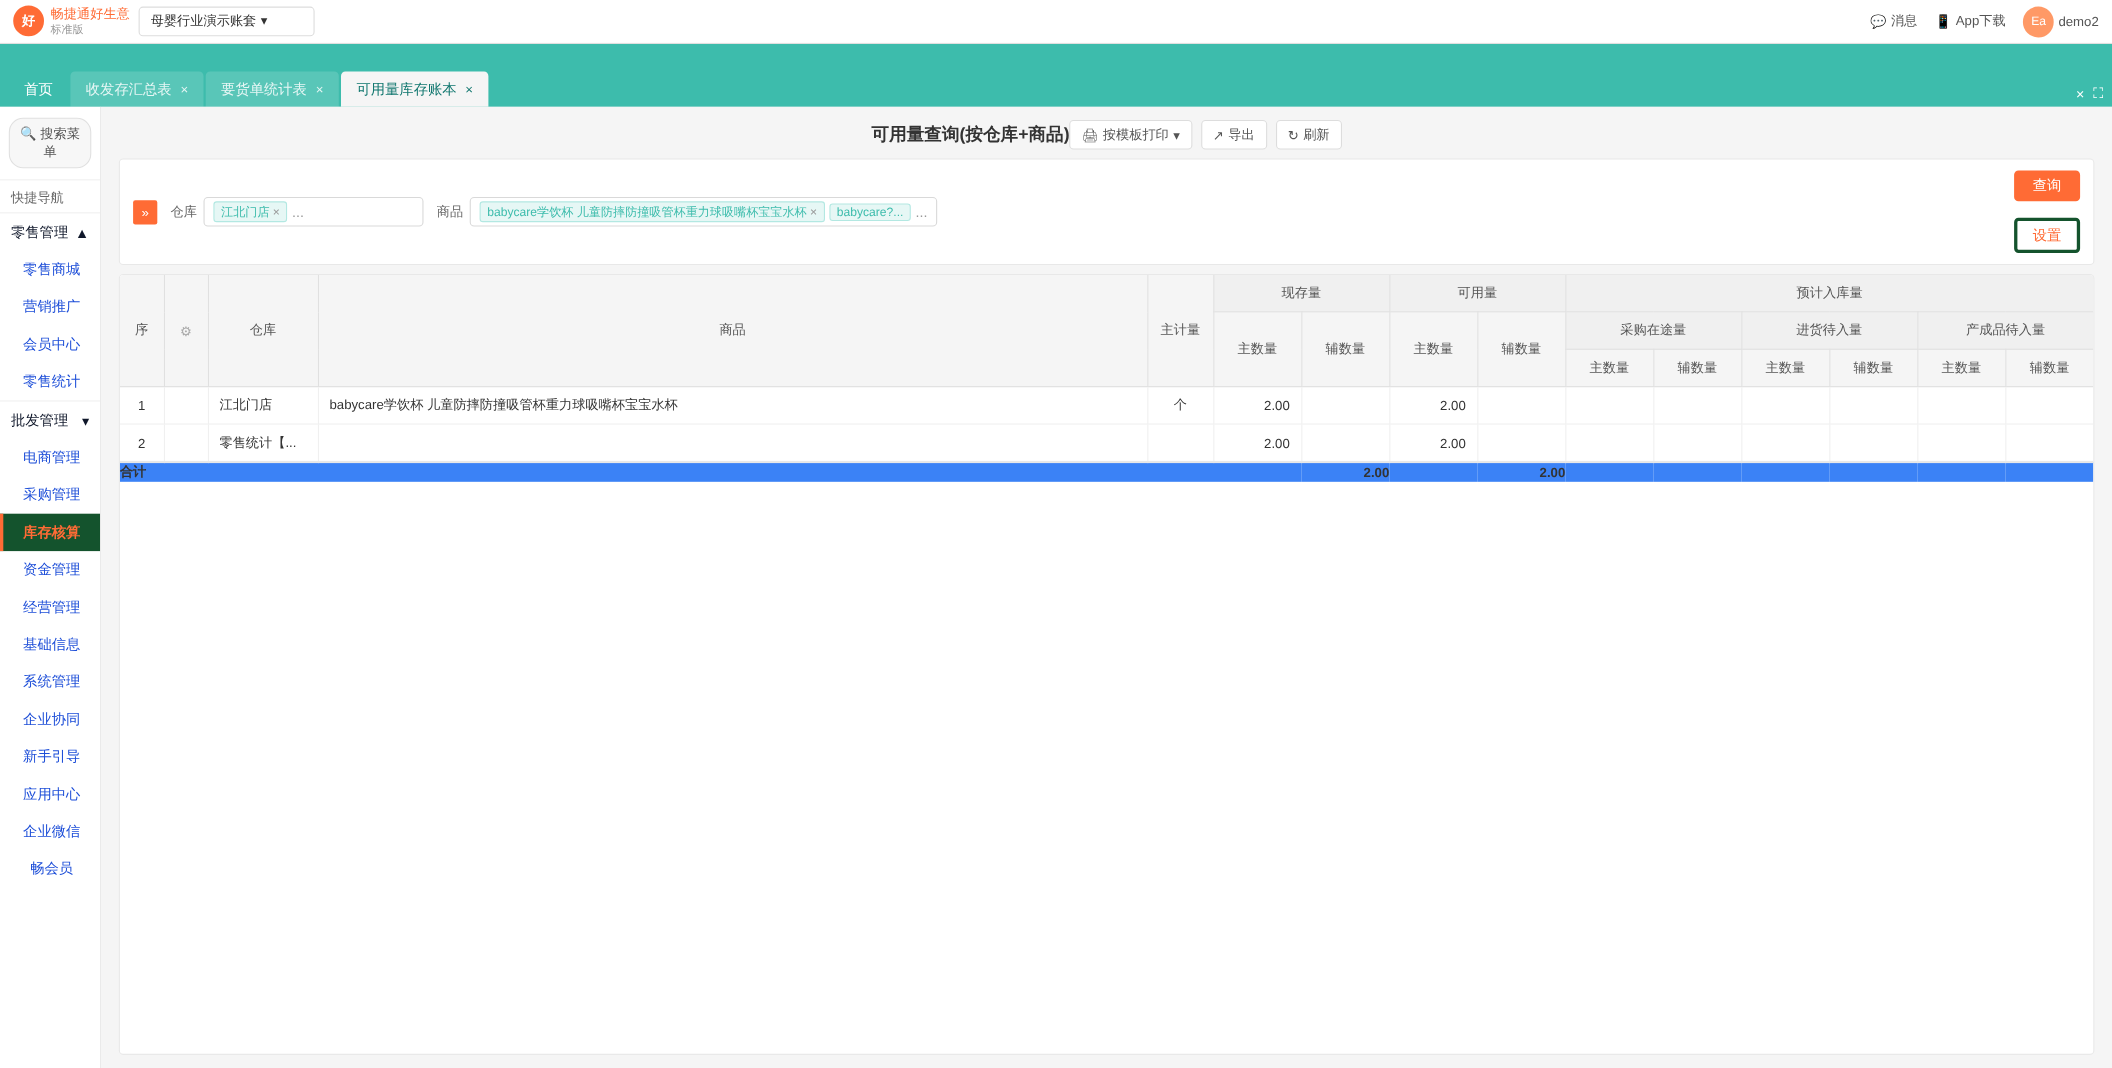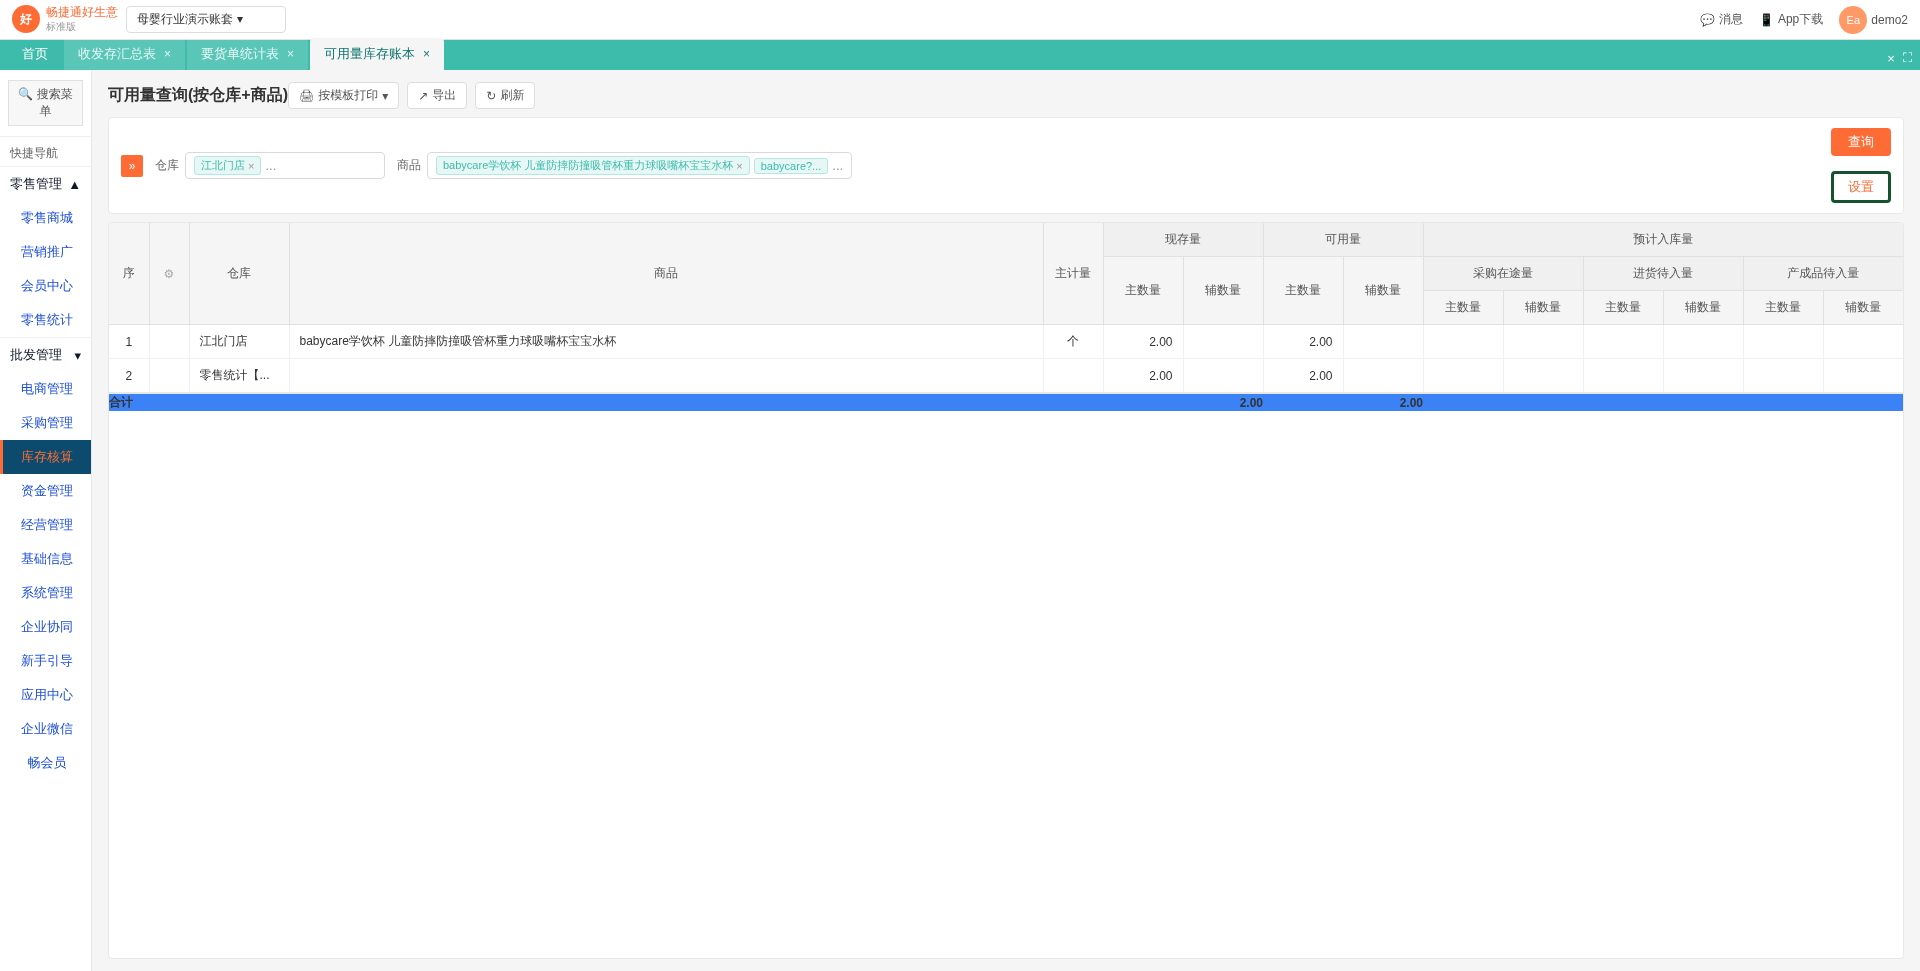--- a/index.html
+++ b/index.html
@@ -11,45 +11,45 @@
     .logo-area { display: flex; align-items: center; gap: 6px; }
     .logo-icon { width: 28px; height: 28px; background: #ff6b35; border-radius: 50%; display: flex; align-items: center; justify-content: center; color: white; font-size: 12px; font-weight: bold; }
     .logo-text { font-size: 12px; color: #ff6b35; line-height: 1.2; }
     .logo-sub { font-size: 10px; color: #999; }
     .org-selector { display: flex; align-items: center; gap: 4px; padding: 4px 10px; border: 1px solid #ddd; border-radius: 4px; background: #fff; cursor: pointer; font-size: 12px; color: #333; min-width: 160px; }
     .top-bar-right { display: flex; align-items: center; gap: 16px; }
     .top-right-item { display: flex; align-items: center; gap: 4px; cursor: pointer; color: #555; font-size: 12px; }
     .avatar { width: 28px; height: 28px; border-radius: 50%; background: #ff9966; display: flex; align-items: center; justify-content: center; color: white; font-size: 11px; }
 
     
-    .tab-bar { height: 30px; background: #3dbcac; display: flex; align-items: flex-end; padding: 0 8px; flex-shrink: 0; }
+    .tab-bar { height: 57px; background: #3dbcac; display: flex; align-items: flex-end; padding: 0 8px; flex-shrink: 0; }
     .tab { height: 32px; padding: 0 14px; display: flex; align-items: center; gap: 6px; border-radius: 4px 4px 0 0; cursor: pointer; font-size: 13px; color: rgba(255,255,255,0.85); background: rgba(255,255,255,0.15); margin-right: 2px; }
     .tab.active { background: #f5f5f5; color: #0f766e; }
     .tab-close { font-size: 12px; color: inherit; cursor: pointer; margin-left: 2px; }
     .tab-home { background: transparent; color: white; }
     .tab-spacer { flex: 1; }
     .tab-window-controls { display: flex; gap: 8px; align-items: center; color: white; padding-bottom: 4px; }
 
     
     .main-layout { display: flex; flex: 1; overflow: hidden; }
 
     
     .sidebar { width: 92px; background: #fff; border-right: 1px solid #e8e8e8; display: flex; flex-direction: column; flex-shrink: 0; overflow-y: auto; }
     .sidebar-search { padding: 10px 8px; border-bottom: 1px solid #f0f0f0; }
-    .sidebar-search-btn { width: 100%; padding: 5px; background: #f7f7f7; border: 1px solid #e0e0e0; border-radius: 0; text-align: center; cursor: pointer; font-size: 12px; color: #555; }
+    .sidebar-search-btn { width: 100%; padding: 5px; background: #f7f7f7; border: 1px solid #e0e0e0; border-radius: 13px; text-align: center; cursor: pointer; font-size: 12px; color: #555; }
     .sidebar-nav-label { padding: 8px 10px 4px; font-size: 12px; color: #666; cursor: pointer; display: flex; align-items: center; justify-content: space-between; }
     .sidebar-item { padding: 8px 10px; font-size: 13px; color: #1d4ed8; cursor: pointer; text-align: center; border-left: 3px solid transparent; }
-    .sidebar-item.active { background: #0c4a6e; color: #ff6b35; border-left-color: #ff6b35; font-weight: normal; }
+    .sidebar-item.active { background: #14532d; color: #ff6b35; border-left-color: #ff6b35; font-weight: bold; }
     .sidebar-group-header { padding: 8px 10px; font-size: 13px; color: #0f172a; cursor: pointer; display: flex; align-items: center; justify-content: space-between; border-top: 1px solid #f0f0f0; }
 
     
     .content { flex: 1; display: flex; flex-direction: column; overflow: hidden; background: #f5f5f5; }
 
     
-    .page-header { padding: 12px 16px 8px; background: #f5f5f5; display: flex; align-items: center; justify-content: flex-start; }
+    .page-header { padding: 12px 16px 8px; background: #f5f5f5; display: flex; align-items: center; justify-content: center; }
     .page-title { font-size: 16px; font-weight: bold; color: #333; }
     .page-actions { display: flex; align-items: center; gap: 8px; }
     .action-btn { display: flex; align-items: center; gap: 4px; padding: 4px 10px; border: 1px solid #ddd; background: #fff; border-radius: 4px; cursor: pointer; font-size: 12px; color: #555; }
 
     
     .filter-bar { margin: 0 16px 8px; background: #fff; border: 1px solid #e8e8e8; border-radius: 4px; padding: 10px 12px; display: flex; align-items: center; gap: 12px; }
     .filter-expand-btn { width: 22px; height: 22px; background: #ff6b35; border-radius: 2px; display: flex; align-items: center; justify-content: center; cursor: pointer; color: white; font-size: 12px; flex-shrink: 0; }
     .filter-group { display: flex; align-items: center; gap: 6px; }
     .filter-label { font-size: 12px; color: #666; white-space: nowrap; }
     .filter-input-area { display: flex; align-items: center; border: 1px solid #d9d9d9; border-radius: 4px; padding: 3px 8px; min-width: 200px; background: #fff; flex-wrap: wrap; gap: 4px; }

